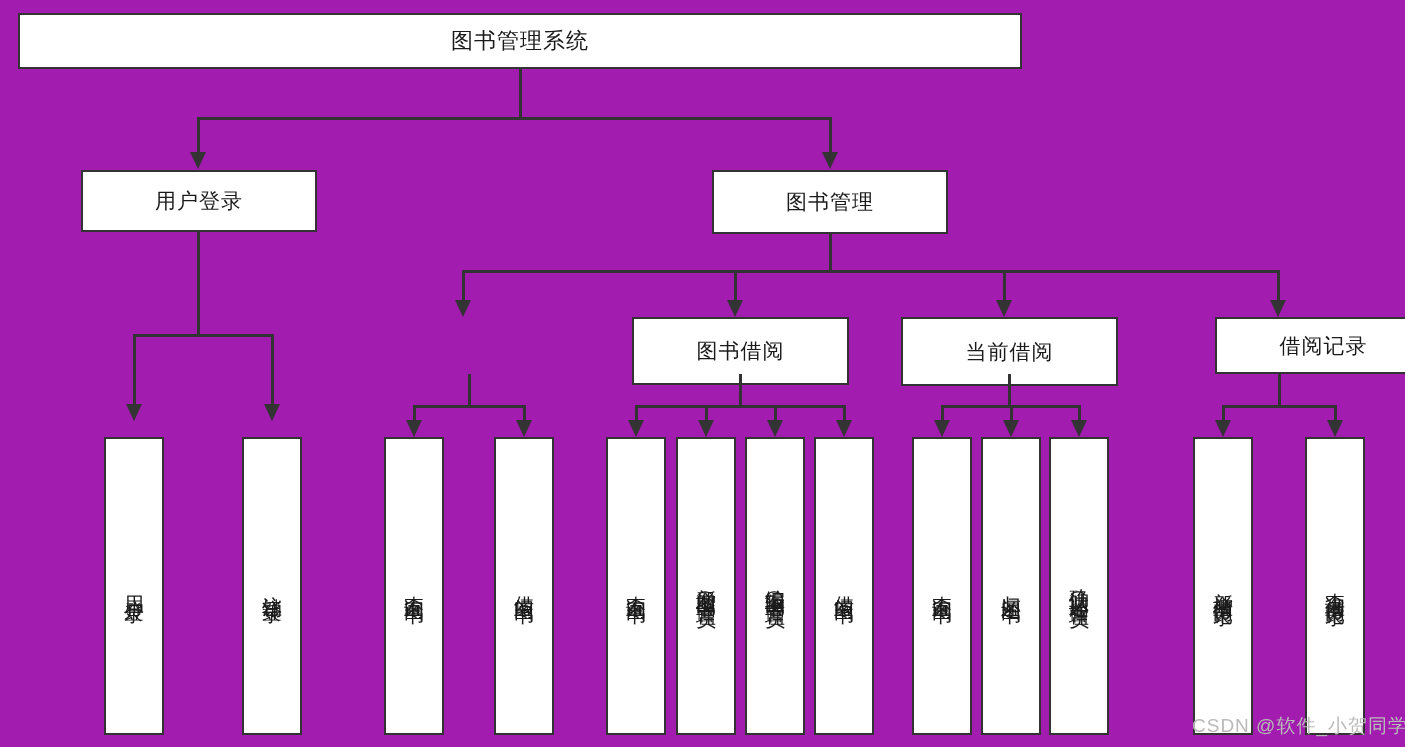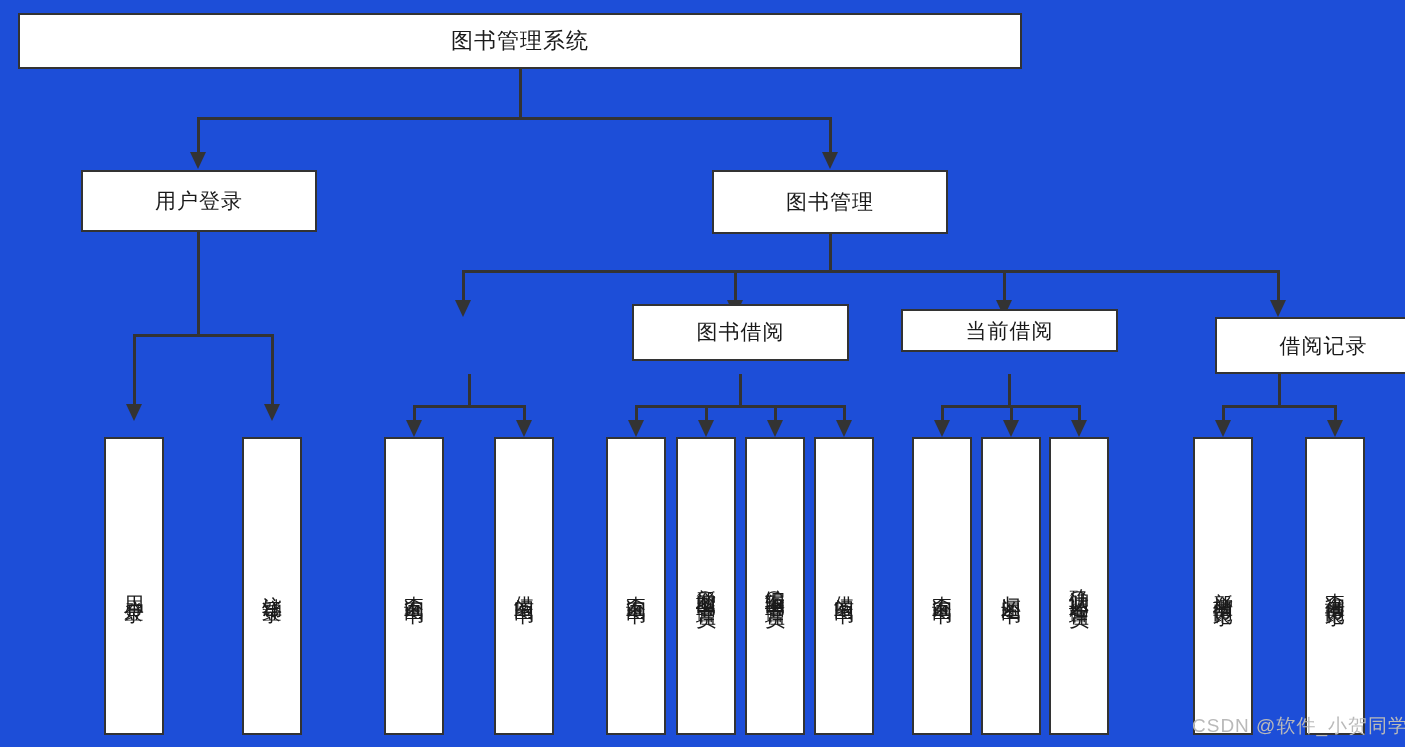--- a/index.html
+++ b/index.html
@@ -8,21 +8,21 @@
     padding: 0;
     background: #ffffff;
   }
   body {
     font-family: "Liberation Sans", "DejaVu Sans", sans-serif;
   }
   #canvas {
     position: relative;
     width: 1405px;
     height: 747px;
-    background: #1d4ed8;
+    background: #a21caf;
     overflow: hidden;
   }
   
   .node {
     position: absolute;
     box-sizing: border-box;
     background: #ffffff;
     border: 2px solid #333333;
     display: flex;
     align-items: center;
@@ -122,24 +122,24 @@
 
   <div class="edge vline" style="left:462px; top:270px; height:32px;"></div>
   <div class="arrow" style="left:455px; top:300px;"></div>
   <div class="edge vline" style="left:734px; top:270px; height:32px;"></div>
   <div class="arrow" style="left:727px; top:300px;"></div>
   <div class="edge vline" style="left:1003px; top:270px; height:32px;"></div>
   <div class="arrow" style="left:996px; top:300px;"></div>
   <div class="edge vline" style="left:1277px; top:270px; height:32px;"></div>
   <div class="arrow" style="left:1270px; top:300px;"></div>
 
-  <div class="node h" style="left:632px; top:304px; width:217px; height:57px;font-family:Liberation Serif, serif;">
+  <div class="node h" style="left:632px; top:317px; width:217px; height:68px;">
     <span>图书借阅</span>
   </div>
-  <div class="node h" style="left:901px; top:309px; width:217px; height:43px;">
+  <div class="node h" style="left:901px; top:317px; width:217px; height:69px;">
     <span>当前借阅</span>
   </div>
   <div class="node h" style="left:1171px; top:317px; width:217px; height:57px;margin-left:44px;">
     <span>借阅记录</span>
   </div>
 
   <div class="edge vline" style="left:468px; top:374px; height:33px;"></div>
   <div class="edge hline" style="left:413px; top:405px; width:113px;"></div>
   <div class="edge vline" style="left:413px; top:405px; height:18px;"></div>
   <div class="arrow" style="left:406px; top:420px;"></div>

